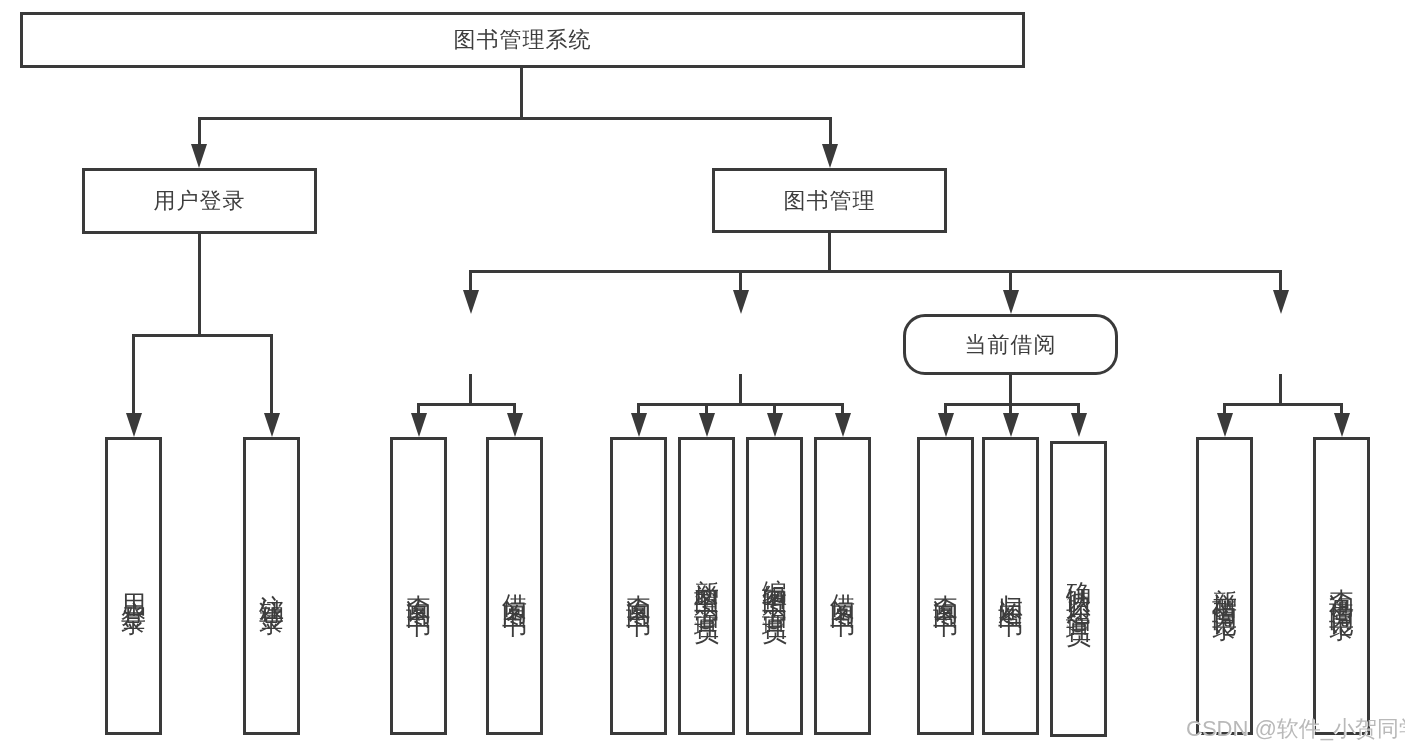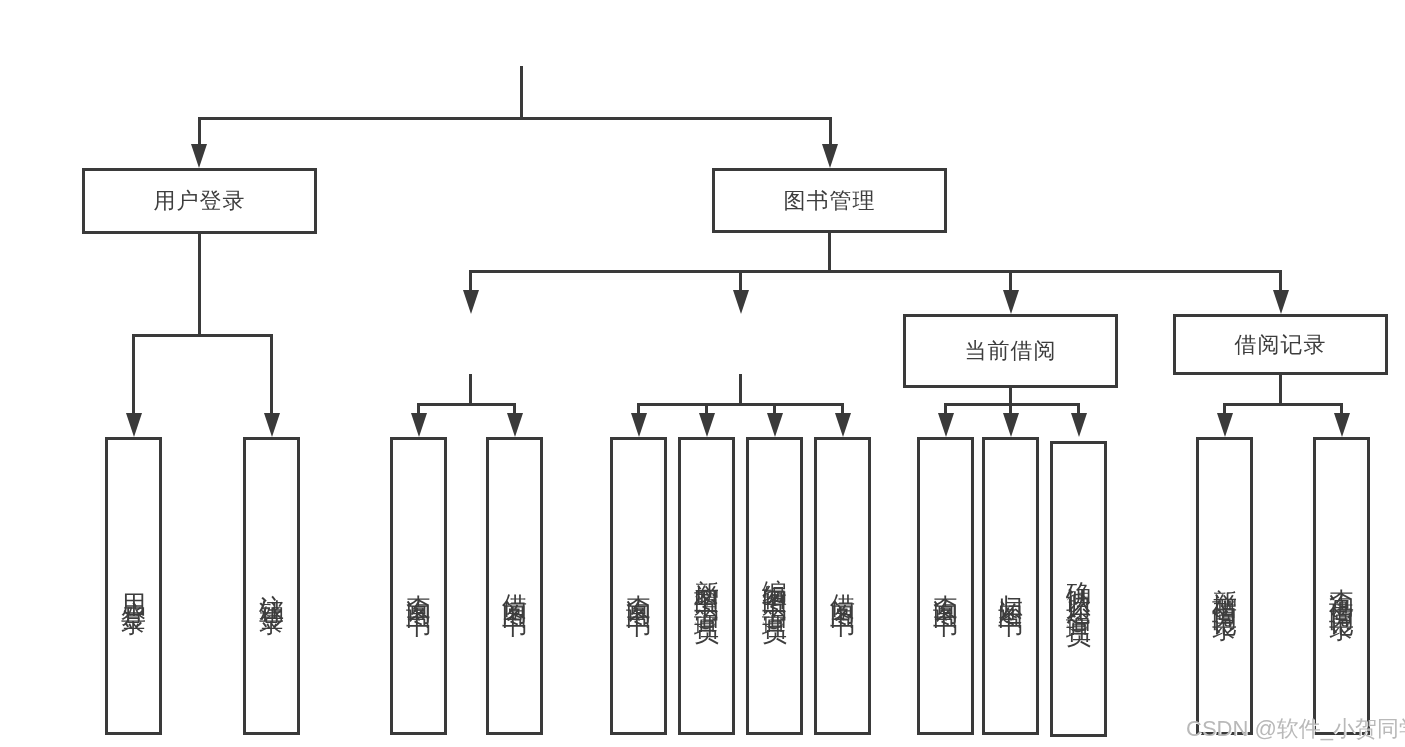--- a/index.html
+++ b/index.html
@@ -25,20 +25,23 @@
   .watermark{
     position:absolute;left:1186px;top:714px;z-index:6;
     font-size:22px;color:#b9b9b9;text-shadow:1px 1px 0 #ffffff;white-space:nowrap;
   }
 </style>
 </head>
 <body>
 
 <div id="canvas">
 
+  <div class="box" style="left:20px;top:12px;width:1005px;height:56px;">
+    <span class="hlabel">图书管理系统</span>
+  </div>
 
   <div class="vline" style="left:519.5px;top:66px;width:3px;height:51px;"></div>
   <div class="hline" style="left:197.5px;top:117px;width:634px;height:3px;"></div>
   <div class="vline" style="left:197.5px;top:119px;width:3px;height:26px;"></div>
   <div class="vline" style="left:828.5px;top:119px;width:3px;height:26px;"></div>
   <div class="tri" style="left:191px;top:144px;"></div>
   <div class="tri" style="left:822px;top:144px;"></div>
 
   <div class="box" style="left:82px;top:168px;width:235px;height:66px;">
     <span class="hlabel">用户登录</span>
@@ -58,25 +61,22 @@
   <div class="hline" style="left:469px;top:270px;width:813px;height:3px;"></div>
   <div class="vline" style="left:469px;top:272px;width:3px;height:19px;"></div>
   <div class="vline" style="left:739px;top:272px;width:3px;height:19px;"></div>
   <div class="vline" style="left:1009px;top:272px;width:3px;height:19px;"></div>
   <div class="vline" style="left:1279px;top:272px;width:3px;height:19px;"></div>
   <div class="tri" style="left:462.5px;top:290px;"></div>
   <div class="tri" style="left:732.5px;top:290px;"></div>
   <div class="tri" style="left:1002.5px;top:290px;"></div>
   <div class="tri" style="left:1272.5px;top:290px;"></div>
 
-  <div class="box" style="left:903px;top:314px;width:215px;height:74px;">
+  <div class="box" style="left:903px;top:314px;width:215px;height:61px;border-radius:22px;">
     <span class="hlabel">当前借阅</span>
-  </div>
-  <div class="box" style="left:1173px;top:314px;width:215px;height:61px;">
-    <span class="hlabel">借阅记录</span>
   </div>
 
   <div class="vline" style="left:469px;top:374px;width:3px;height:30px;"></div>
   <div class="hline" style="left:417px;top:403px;width:99px;height:3px;"></div>
   <div class="vline" style="left:417px;top:405px;width:3px;height:9px;"></div>
   <div class="vline" style="left:513px;top:405px;width:3px;height:9px;"></div>
   <div class="tri" style="left:410.5px;top:413px;"></div>
   <div class="tri" style="left:506.5px;top:413px;"></div>
 
   <div class="vline" style="left:739px;top:374px;width:3px;height:30px;"></div>

